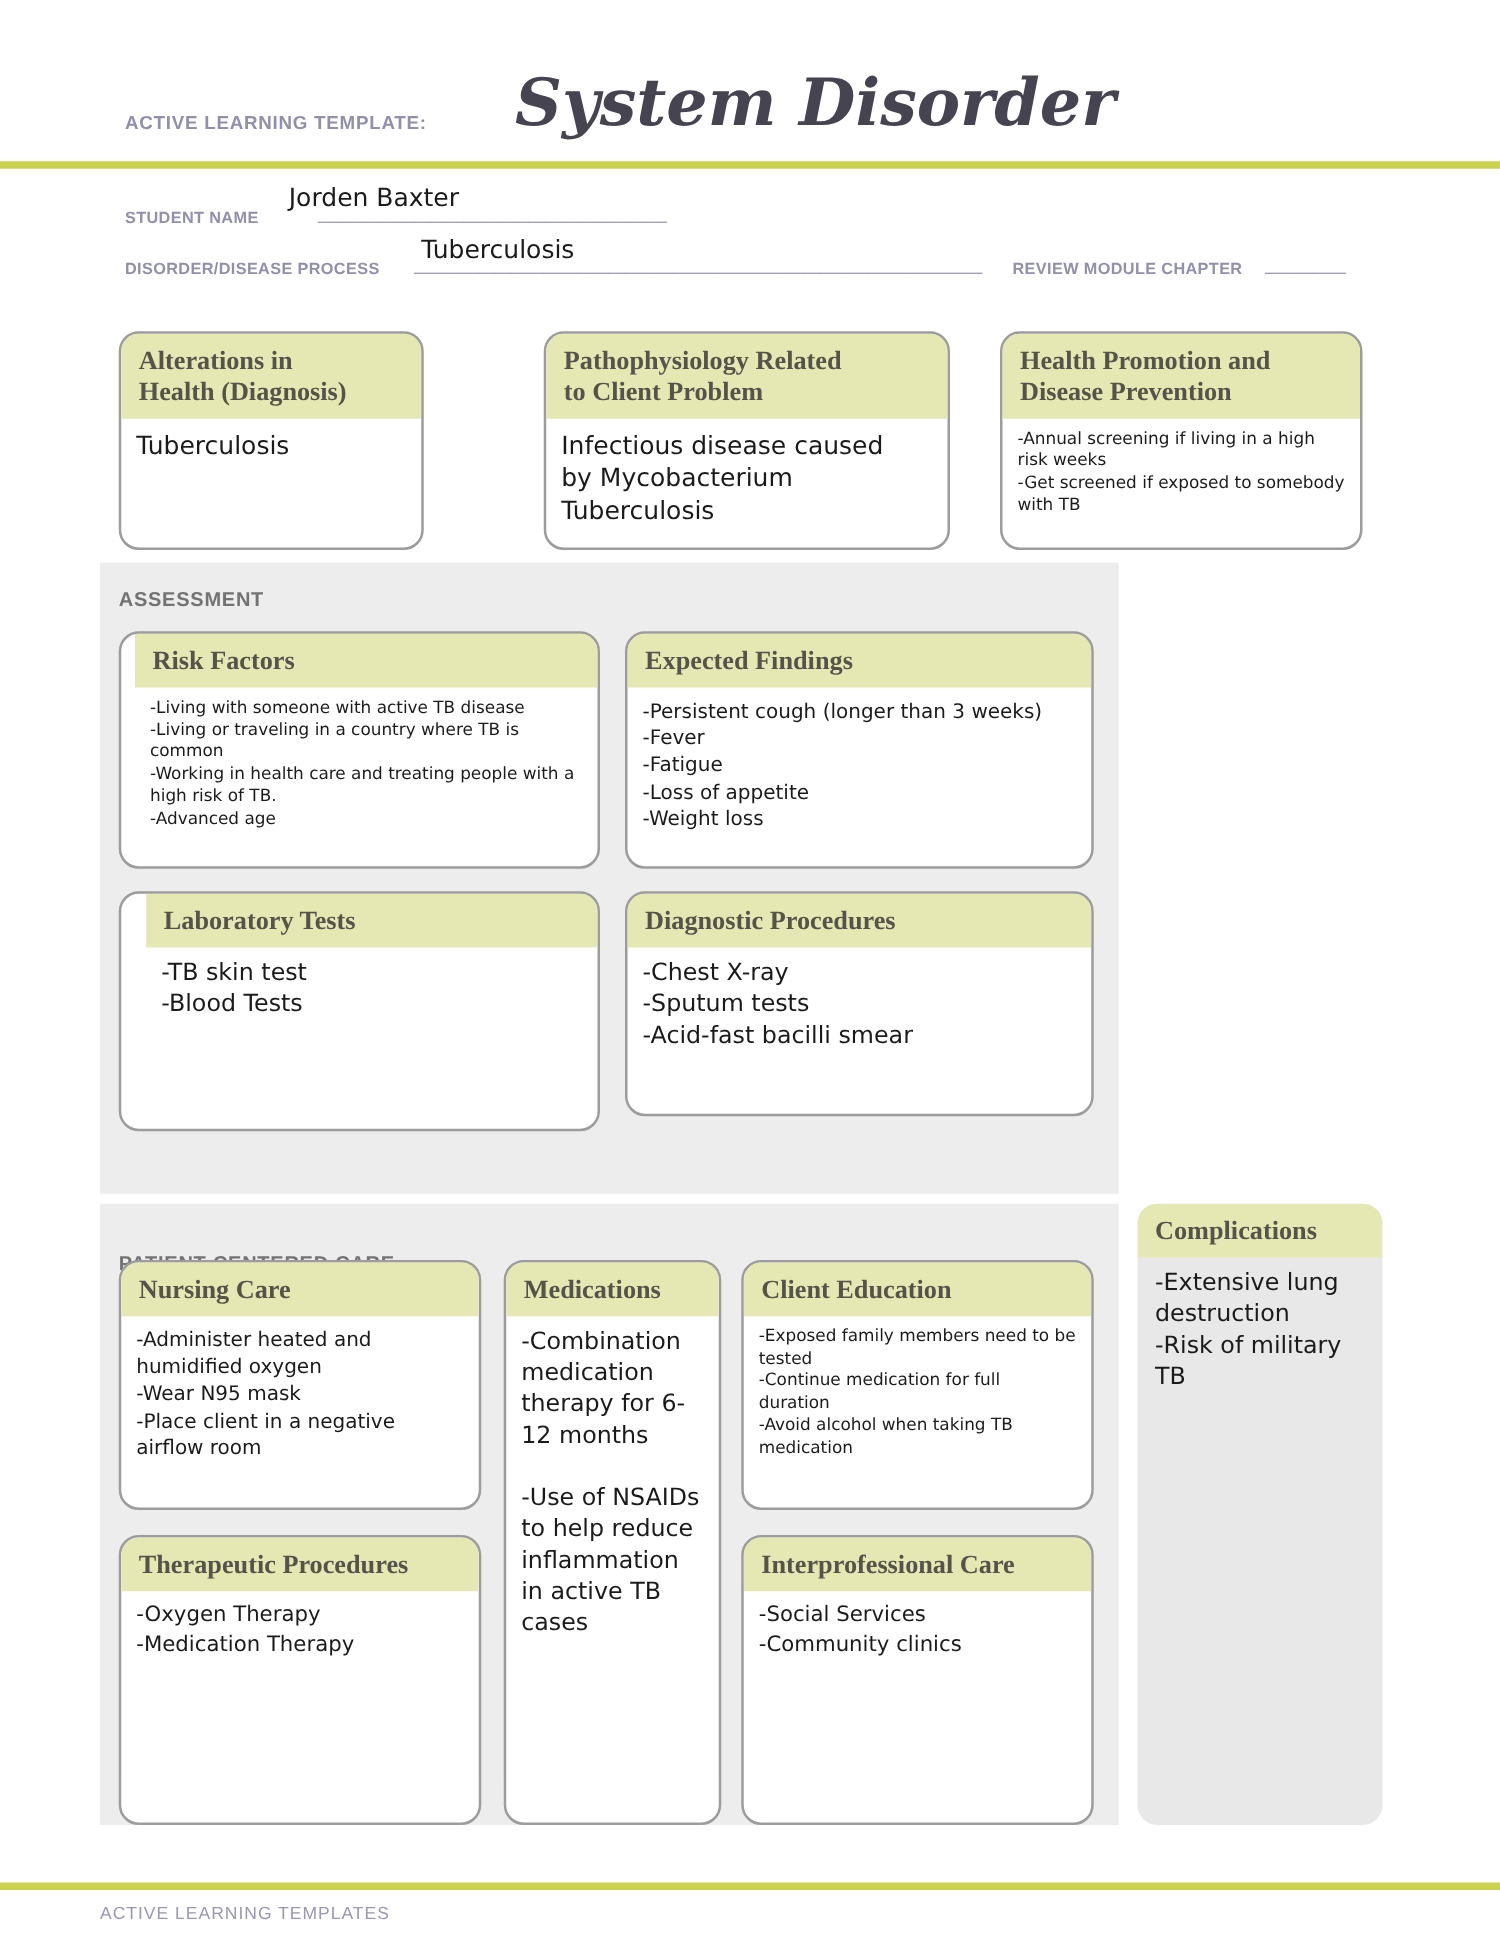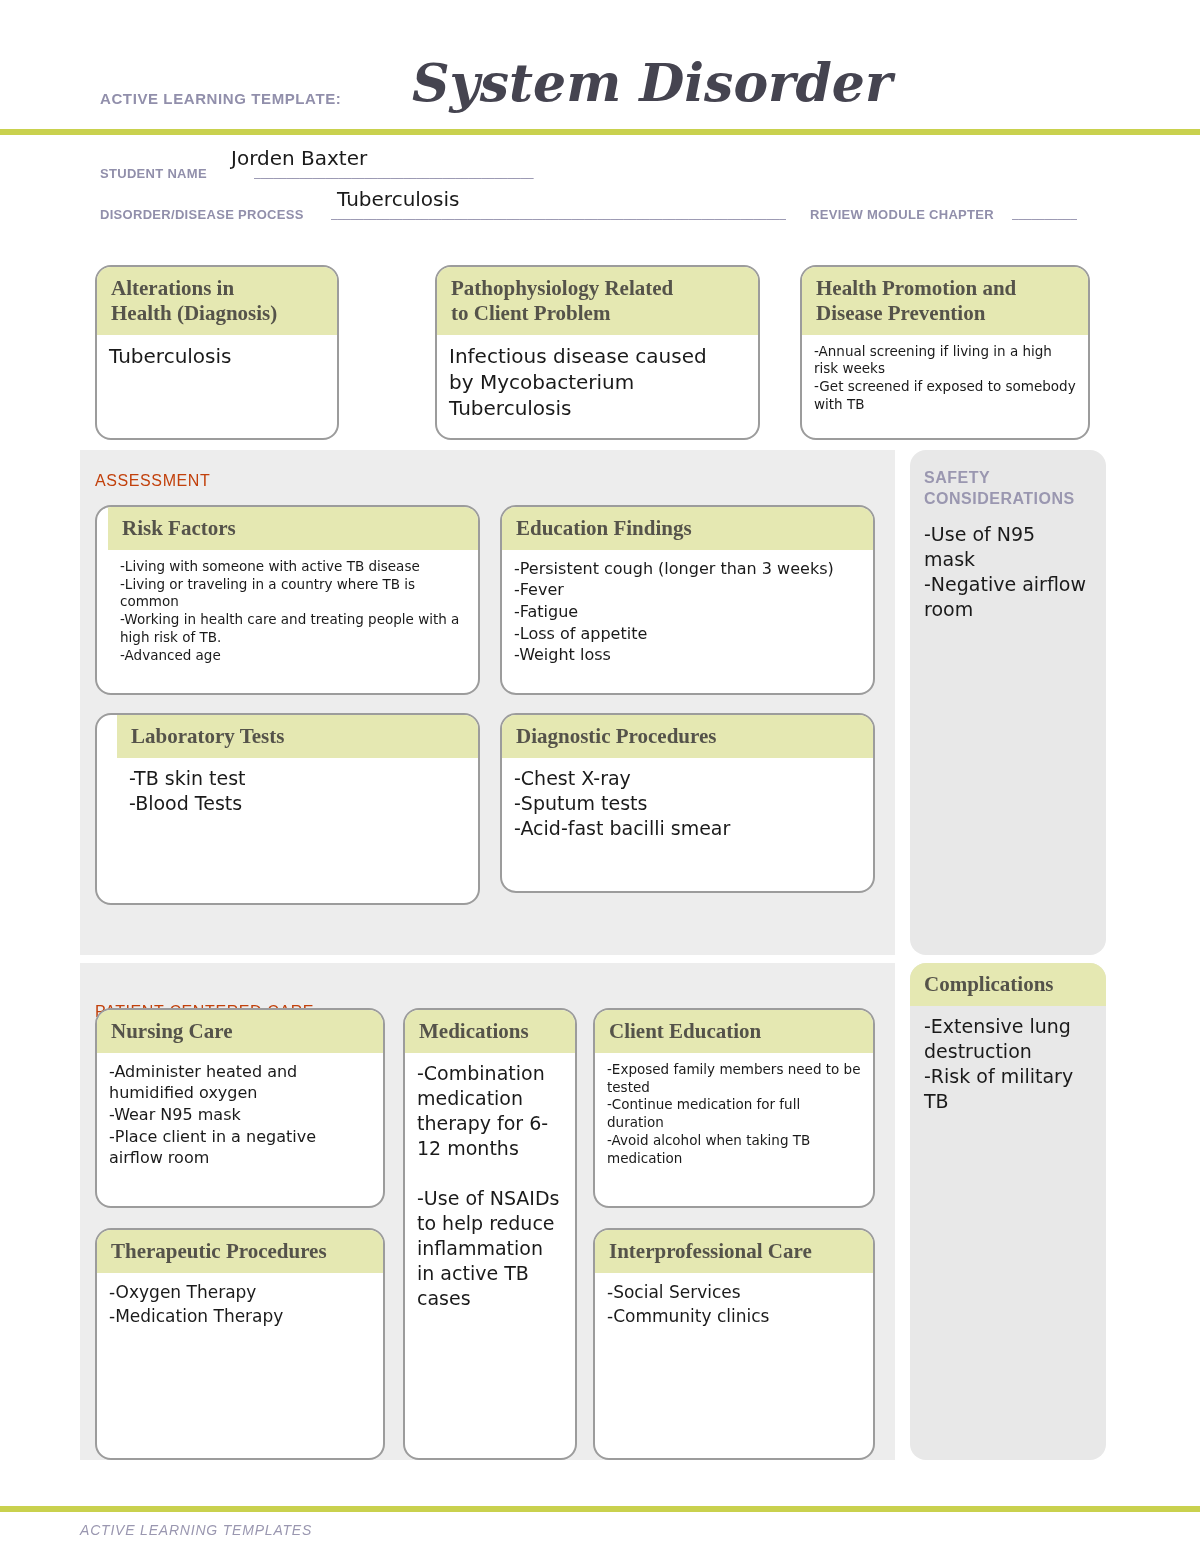--- a/index.html
+++ b/index.html
@@ -26,21 +26,21 @@
   .box-body { padding:8px 12px; color:#1a1a1a; white-space:pre-line; }
 
   .fs13 { font-size:13.5px; line-height:1.32; }
   .fs16 { font-size:16px;  line-height:1.35; }
   .fs17 { font-size:17px;  line-height:1.4; }
   .fs19 { font-size:19px;  line-height:1.32; }
   .fs20 { font-size:20px;  line-height:1.3; }
 
   .section { position:absolute; background:#ededed; }
   .section-label { position:absolute; font-family:"Liberation Sans", sans-serif; font-size:16px;
-                   font-weight:normal; color:#c2410c; letter-spacing:0.6px; }
+                   font-weight:bold; color:#737373; letter-spacing:0.6px; }
 
   .side-panel { position:absolute; background:#e8e8e8; border-radius:16px; overflow:hidden; }
   .side-title { font-family:"Liberation Sans", sans-serif; font-size:16px; font-weight:bold;
                 color:#9a97b0; letter-spacing:0.5px; padding:18px 14px 4px 14px; line-height:1.3; }
   .side-content { padding:8px 14px; color:#1a1a1a; white-space:pre-line; }
 
   .footer-label { font-family:"Liberation Sans", sans-serif; font-size:14px; color:#9a97b0;
                   letter-spacing:0.8px; }
 </style>
 </head>
@@ -89,21 +89,21 @@
 
     <div class="box" style="left:15px; top:55px; width:385px; height:190px;padding-left:11px;">
       <div class="box-head">Risk Factors</div>
       <div class="box-body fs13">-Living with someone with active TB disease
 -Living or traveling in a country where TB is common
 -Working in health care and treating people with a high risk of TB.
 -Advanced age</div>
     </div>
 
     <div class="box" style="left:420px; top:55px; width:375px; height:190px;">
-      <div class="box-head">Education Findings</div>
+      <div class="box-head">Expected Findings</div>
       <div class="box-body fs16">-Persistent cough (longer than 3 weeks)
 -Fever
 -Fatigue
 -Loss of appetite
 -Weight loss</div>
     </div>
 
     <div class="box" style="left:15px; top:263px; width:385px; height:192px;padding-left:20px;">
       <div class="box-head">Laboratory Tests</div>
       <div class="box-body fs19">-TB skin test
@@ -111,25 +111,20 @@
     </div>
 
     <div class="box" style="left:420px; top:263px; width:375px; height:180px;">
       <div class="box-head">Diagnostic Procedures</div>
       <div class="box-body fs19">-Chest X-ray
 -Sputum tests
 -Acid-fast bacilli smear</div>
     </div>
   </div>
 
-  <div class="side-panel" style="left:910px; top:450px; width:196px; height:505px;">
-    <div class="side-title">SAFETY CONSIDERATIONS</div>
-    <div class="side-content fs19">-Use of N95 mask
--Negative airflow room</div>
-  </div>
 
   <div class="section" style="left:80px; top:963px; width:815px; height:497px;">
     <div class="section-label" style="left:15px; top:20px;margin-top:20px;">PATIENT-CENTERED CARE</div>
 
     <div class="box" style="left:15px; top:45px; width:290px; height:200px;">
       <div class="box-head">Nursing Care</div>
       <div class="box-body fs16">-Administer heated and humidified oxygen
 -Wear N95 mask
 -Place client in a negative airflow room</div>
     </div>
@@ -161,15 +156,15 @@
     </div>
   </div>
 
   <div class="side-panel" style="left:910px; top:963px; width:196px; height:497px;">
     <div class="box-head">Complications</div>
     <div class="side-content fs19">-Extensive lung destruction
 -Risk of military TB</div>
   </div>
 
   <div class="rule" style="top:1506px;"></div>
-  <div class="abs footer-label" style="left:80px; top:1522px;font-style:italic;">ACTIVE LEARNING TEMPLATES</div>
+  <div class="abs footer-label" style="left:80px; top:1522px;">ACTIVE LEARNING TEMPLATES</div>
 
 </div>
 
 </body></html>

